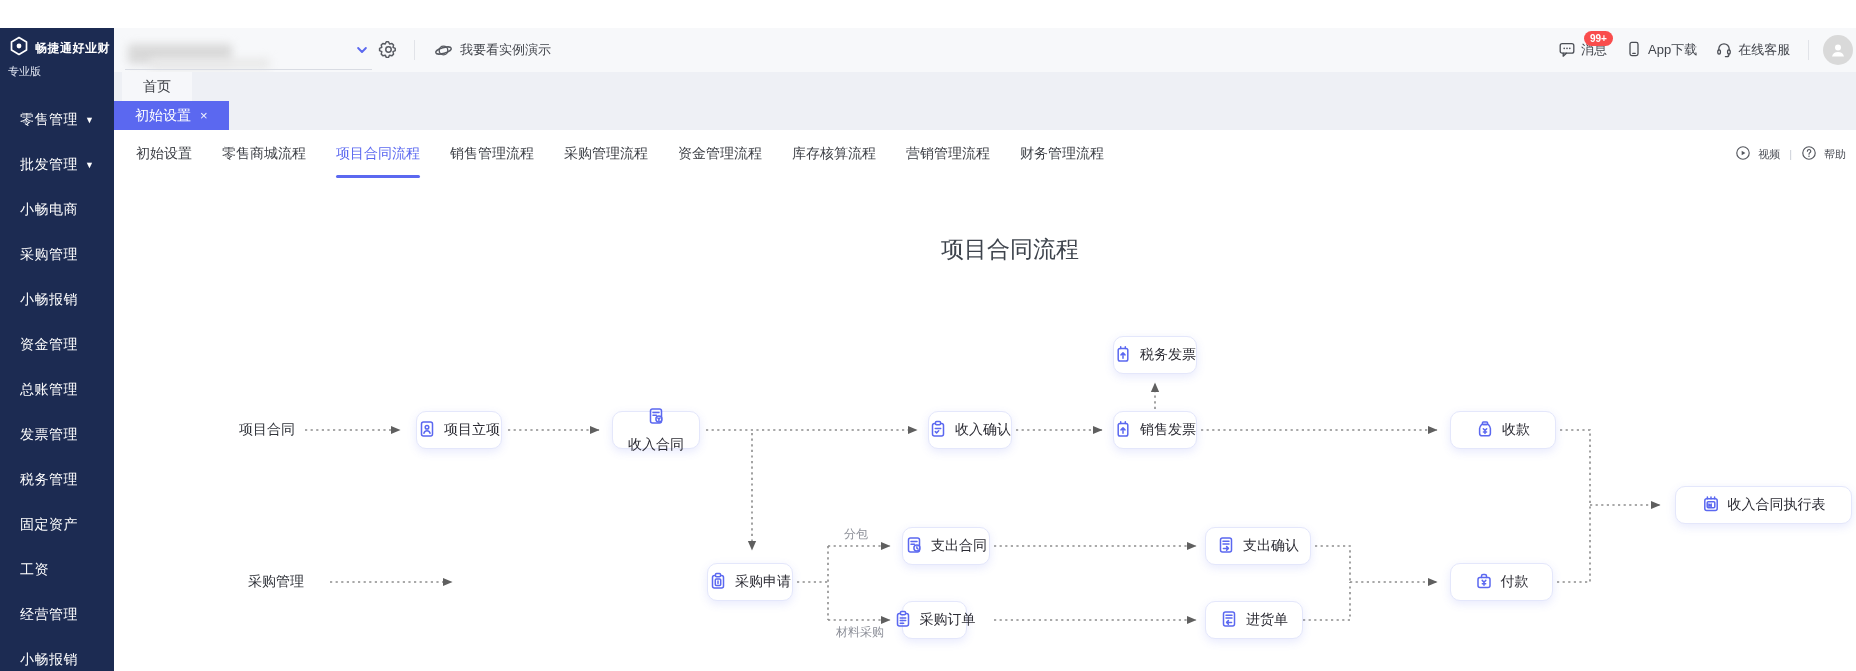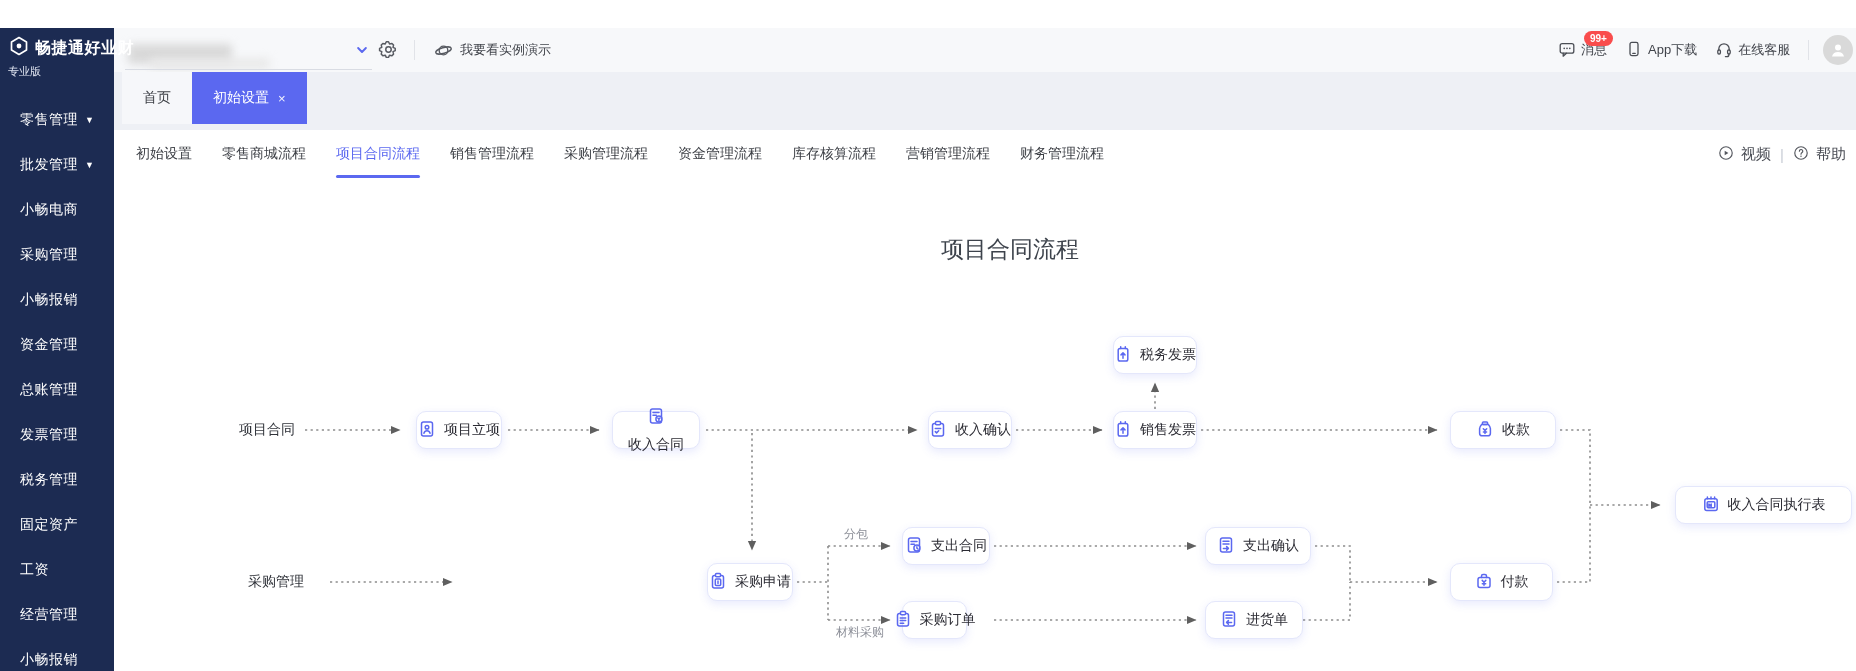--- a/index.html
+++ b/index.html
@@ -2,53 +2,53 @@
 <html><head>
 <meta charset="utf-8">
 <style>
   html,body{margin:0;padding:0;background:#fff;}
   #canvas{position:relative;width:1856px;height:671px;overflow:hidden;
     font-family:"Liberation Sans","DejaVu Sans",sans-serif;background:#fff;}
   
   #sidebar{position:absolute;left:0;top:28px;width:114px;height:643px;background:#1c2b52;color:#fff;z-index:3;}
   .side-head{padding:7px 8px 4px 8px;}
   .logo-row{display:flex;align-items:center;gap:5px;}
-  .brand-name{font-size:16px;font-weight:700;letter-spacing:.5px;white-space:nowrap;}
+  .brand-name{font-size:12px;font-weight:700;letter-spacing:.5px;white-space:nowrap;}
   .edition{font-size:11px;color:#dfe4f0;margin-top:3px;}
   #side-list{margin-top:14px;}
   .side-item{height:45px;display:flex;align-items:center;padding-left:20px;font-size:14px;
     font-weight:500;letter-spacing:.5px;cursor:pointer;}
   .side-item .caret{font-size:9px;margin-left:7px;color:#fff;}
   
   #topstrip{position:absolute;left:0;top:0;width:100%;height:28px;background:#fff;}
   #topbar{position:absolute;left:114px;top:28px;right:0;height:44px;background:#f7f8fa;z-index:2;}
   .blur1{position:absolute;left:14px;top:16px;width:104px;height:20px;background:#d9d9d9;filter:blur(4px);border-radius:4px;}
   .blur2{position:absolute;left:36px;top:30px;width:120px;height:11px;background:#e9e9e9;filter:blur(4px);border-radius:4px;}
   .sel-underline{position:absolute;left:11px;top:41px;width:247px;height:1px;background:#d9dce3;}
   .tb-ic{position:absolute;display:flex;align-items:center;justify-content:center;}
   .tb-divider{position:absolute;width:1px;height:20px;background:#e1e3e8;top:12px;}
   .tb-label{position:absolute;top:0;height:44px;display:flex;align-items:center;font-size:13px;color:#40434a;}
   .top-right{position:absolute;left:1444px;top:0;height:44px;display:flex;align-items:center;white-space:nowrap;}
   .tr-item{display:flex;align-items:center;gap:5px;font-size:13px;color:#40434a;margin-right:18px;position:relative;cursor:pointer;}
   .badge{position:absolute;left:26px;top:-9px;background:#f94c4c;color:#fff;font-size:10px;line-height:15px;
     padding:0 6px;border-radius:8px;font-weight:700;}
   .avatar{width:30px;height:30px;border-radius:50%;background:#d9d9d9;display:flex;align-items:center;justify-content:center;margin:0 6px 0 14px;}
   
-  #tabstrip{position:absolute;left:114px;top:72px;right:0;height:58px;background:#eef0f5;display:flex;align-items:flex-start;z-index:2;}
+  #tabstrip{position:absolute;left:114px;top:72px;right:0;height:58px;background:#eef0f5;display:flex;align-items:flex-start;z-index:2;flex-direction:column;}
   .tab{height:52px;display:flex;align-items:center;justify-content:center;padding:0 21px;font-size:14px;color:#3c3f45;cursor:pointer;}
   .tab.home{background:#f6f7fa;margin-left:8px;}
   .tab.active{background:#5b68f0;color:#fff;}
   .tab .close{margin-left:9px;font-size:13px;opacity:.92;}
   
   #card{position:absolute;left:122px;top:130px;right:0;bottom:0;background:#fff;border-top-left-radius:8px;z-index:1;}
   #flow-nav{position:absolute;left:136px;top:130px;height:48px;display:flex;align-items:center;gap:30px;z-index:2;}
   .fnav-item{font-size:14px;color:#3c3f45;cursor:pointer;position:relative;height:48px;display:flex;align-items:center;}
   .fnav-item.active{color:#5b68f0;}
   .fnav-item.active::after{content:"";position:absolute;left:0;right:0;bottom:0;height:3px;background:#5b68f0;border-radius:2px;}
-  #nav-right{position:absolute;right:10px;top:130px;height:48px;display:flex;align-items:center;gap:7px;font-size:15px;color:#4a4d55;z-index:2;}
+  #nav-right{position:absolute;right:10px;top:130px;height:48px;display:flex;align-items:center;gap:7px;font-size:11px;color:#4a4d55;z-index:2;}
   #nav-right .sep{color:#c9cdd6;margin:0 2px;}
   #flow-title{position:absolute;left:1010px;top:234px;transform:translateX(-50%);font-size:23px;color:#3d434c;font-weight:500;z-index:2;}
   
   #connectors{position:absolute;left:0;top:0;z-index:2;pointer-events:none;}
   #flow-layer{position:absolute;left:0;top:0;width:1856px;height:671px;z-index:3;pointer-events:none;}
   .node{position:absolute;height:38px;box-sizing:border-box;background:#fff;border:1px solid #e4e7fb;border-radius:10px;
     display:flex;align-items:center;justify-content:center;gap:8px;font-size:14px;color:#2b2b33;
     box-shadow:0 3px 10px rgba(93,107,240,.14);pointer-events:auto;cursor:pointer;white-space:nowrap;}
   .node svg{flex:0 0 auto;}
   .lane-label{position:absolute;transform:translate(-50%,-50%);font-size:14px;color:#30333a;pointer-events:none;white-space:nowrap;}

